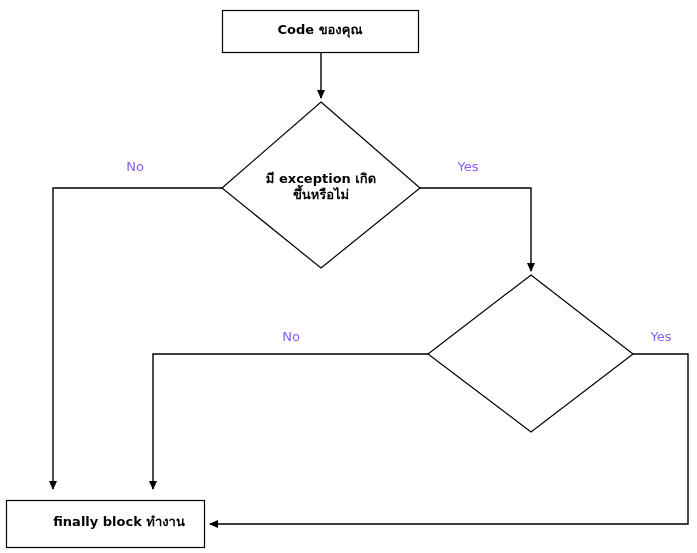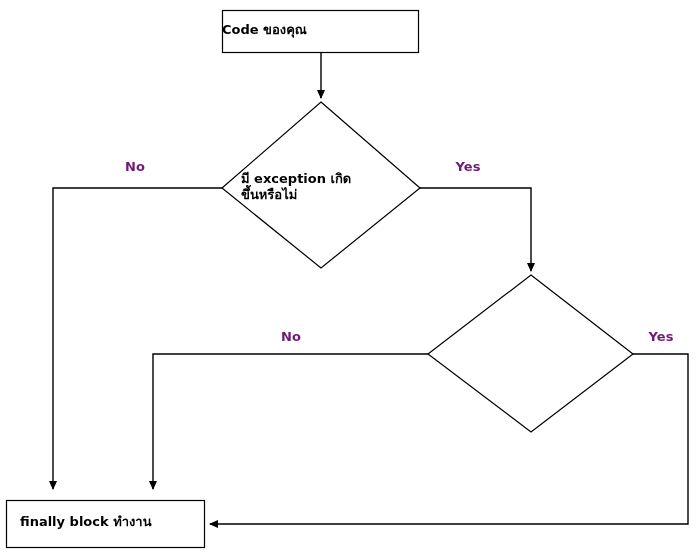--- a/index.html
+++ b/index.html
@@ -19,38 +19,38 @@
   }
   #flow-svg {
     position: absolute;
     top: 0;
     left: 0;
     width: 697px;
     height: 553px;
   }
   .node-text {
     position: absolute;
-    text-align: left;
+    text-align: center;
     font-weight: bold;
     color: #000000;
     line-height: 1.25;
     white-space: pre-line;
     pointer-events: none;
   }
   .box-label {
     font-size: 13px;
   }
   .diamond-label {
     font-size: 13px;
   }
   .edge-label {
     position: absolute;
     font-size: 13px;
-    font-weight: bold;
-    color: #701a75;
+    font-weight: normal;
+    color: #8b5cf6;
     text-align: center;
   }
 </style>
 </head>
 <body>
 
 <div id="canvas">
 
   <svg id="flow-svg" viewBox="0 0 697 553">
     <defs>

